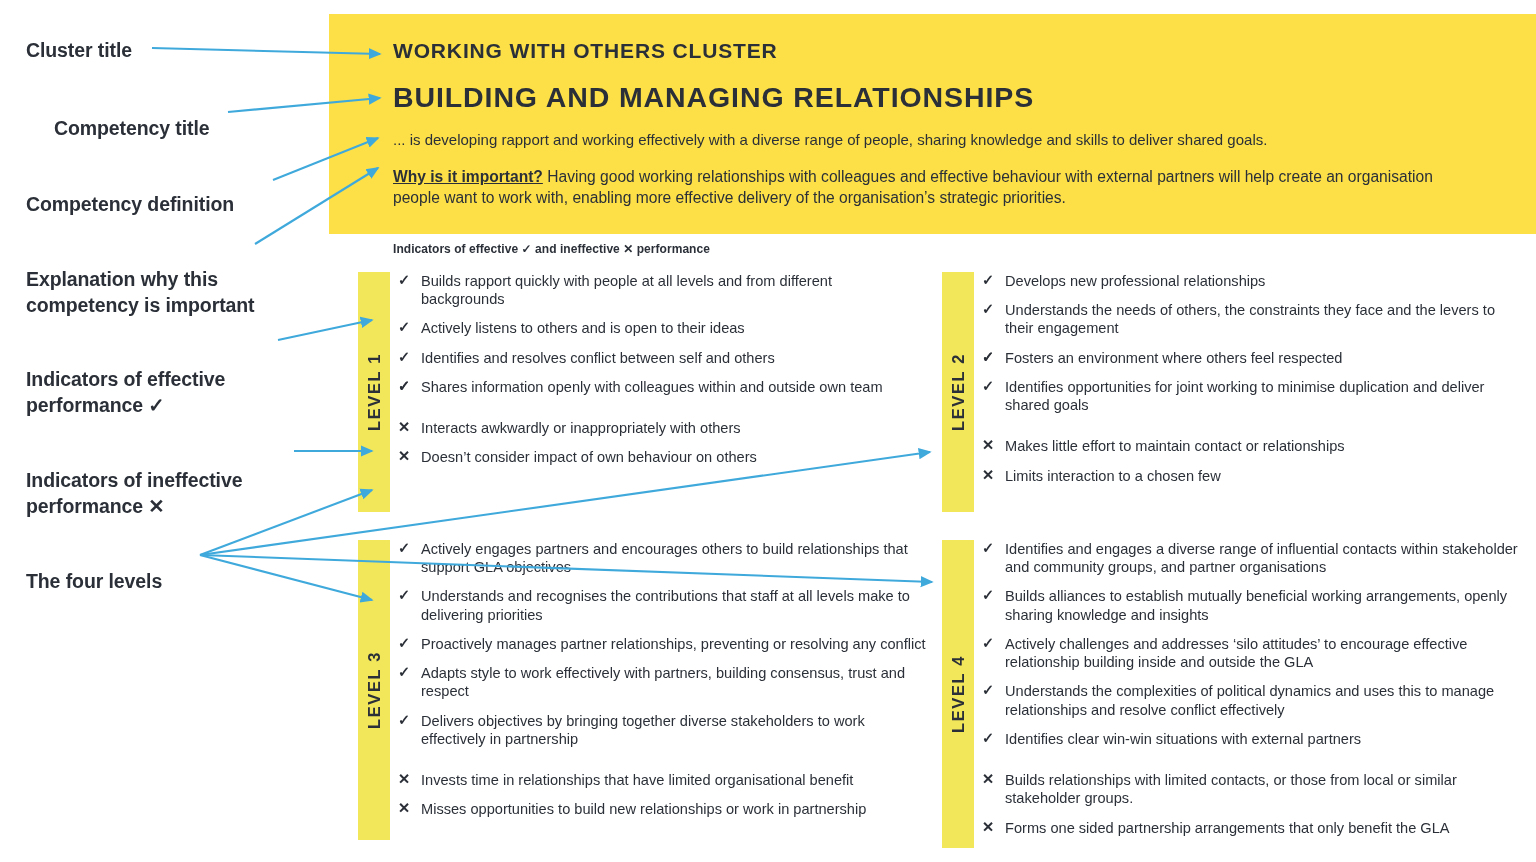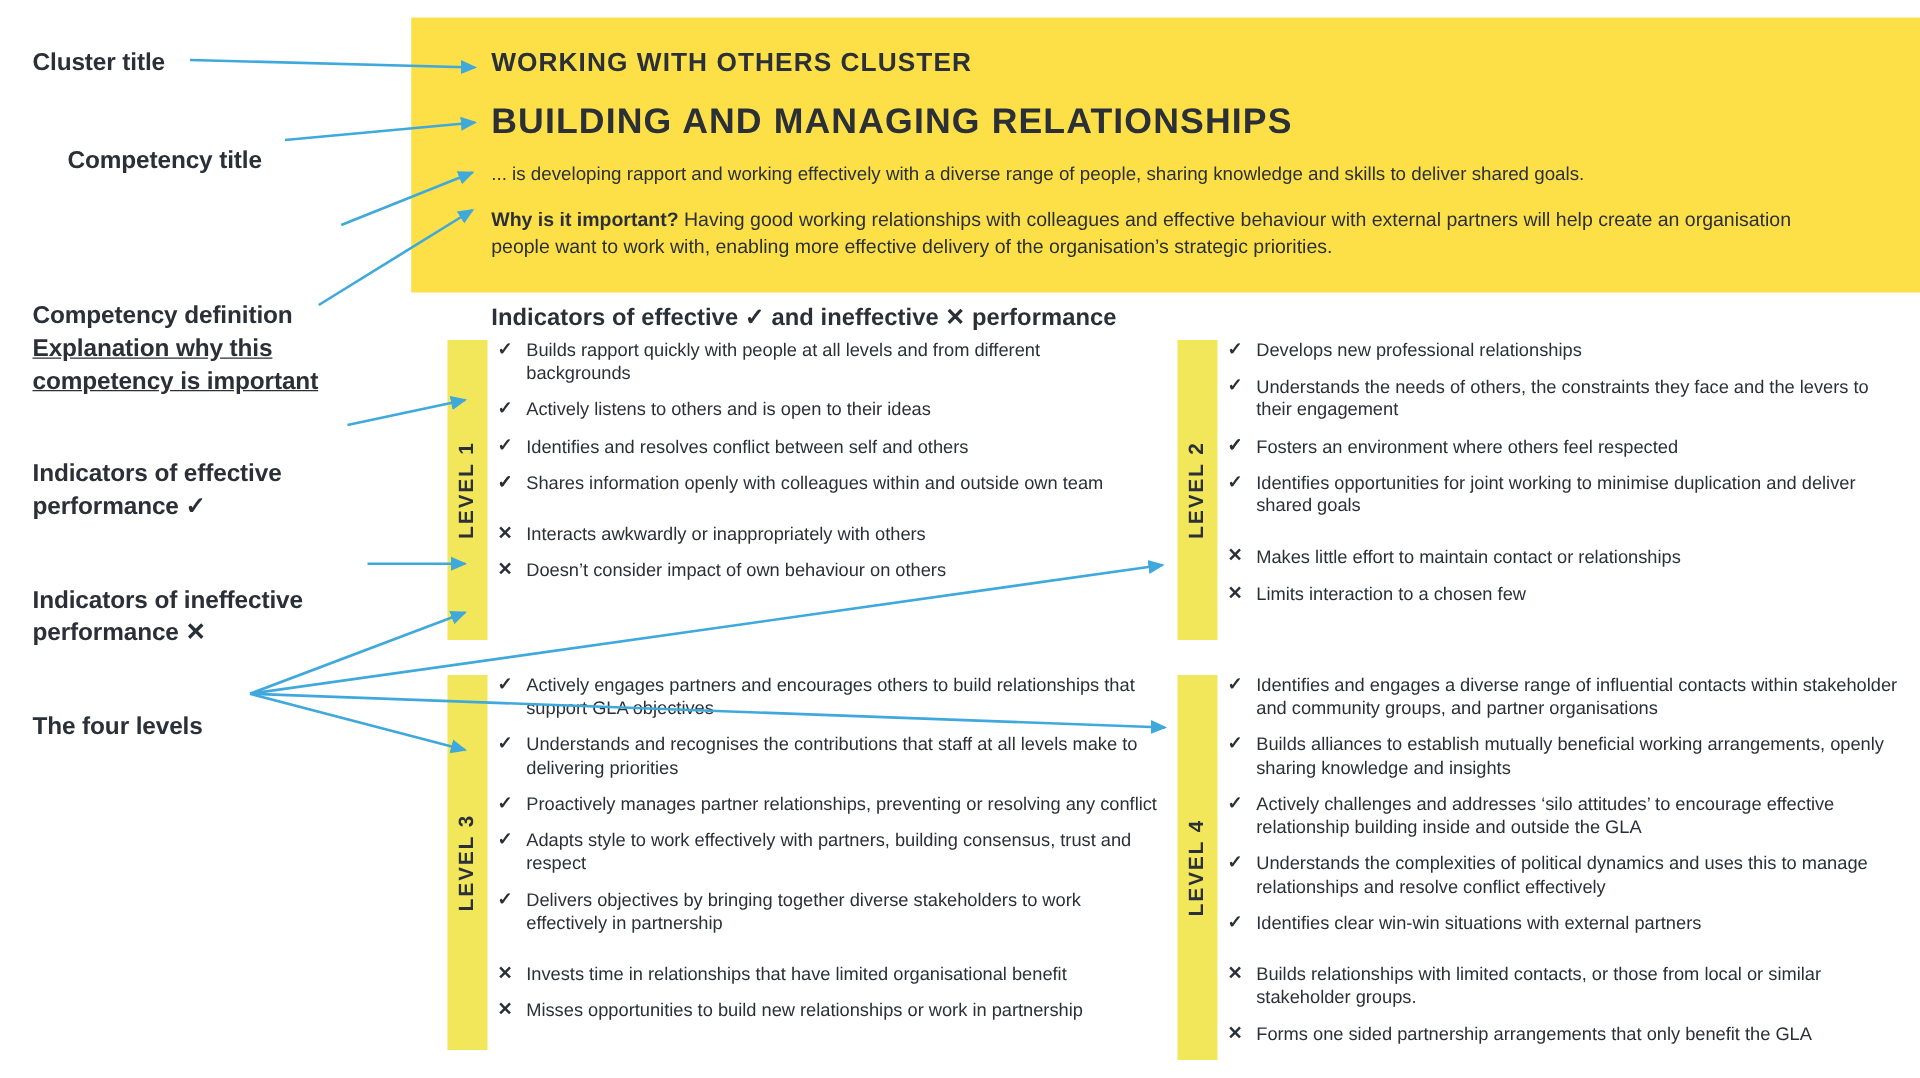--- a/index.html
+++ b/index.html
@@ -82,28 +82,29 @@
   .why-block {
     font-size: 15.6px;
     line-height: 1.38;
     color: #2b3038;
     margin: 0;
     max-width: 1090px;
     font-weight: 400;
   }
   .why-block b {
     font-weight: bold;
+    text-decoration: underline;
   }
 
   
   #indicators-caption {
     position: absolute;
     left: 393px;
     top: 242px;
-    font-size: 19px;
+    font-size: 12px;
     font-weight: bold;
     color: #2b3038;
     letter-spacing: 0.05px;
     z-index: 3;
   }
 
   
   .level-block {
     position: absolute;
     z-index: 3;
@@ -179,23 +180,23 @@
       <line x1="200" y1="555" x2="930" y2="452"></line>
       <line x1="200" y1="555" x2="932" y2="582"></line>
       <line x1="200" y1="555" x2="372" y2="600"></line>
     </g>
   </svg>
 
   <div class="annot" style="left:26px; top:38px;">Cluster title</div>
 
   <div class="annot" style="left:26px; top:116px;margin-left:28px;">Competency title</div>
 
-  <div class="annot" style="left:26px; top:192px;margin-top:48px;">Competency definition</div>
-
-  <div class="annot" style="left:26px; top:267px; white-space:pre-line; width:270px;text-decoration:underline;">Explanation why this
+  <div class="annot" style="left:26px; top:192px;">Competency definition</div>
+
+  <div class="annot" style="left:26px; top:267px; white-space:pre-line; width:270px;">Explanation why this
 competency is important</div>
 
   <div class="annot" style="left:26px; top:367px; white-space:pre-line; width:270px;">Indicators of effective
 performance ✓</div>
 
   <div class="annot" style="left:26px; top:468px; white-space:pre-line; width:280px;">Indicators of ineffective
 performance ✕</div>
 
   <div class="annot" style="left:26px; top:569px;">The four levels</div>
 

